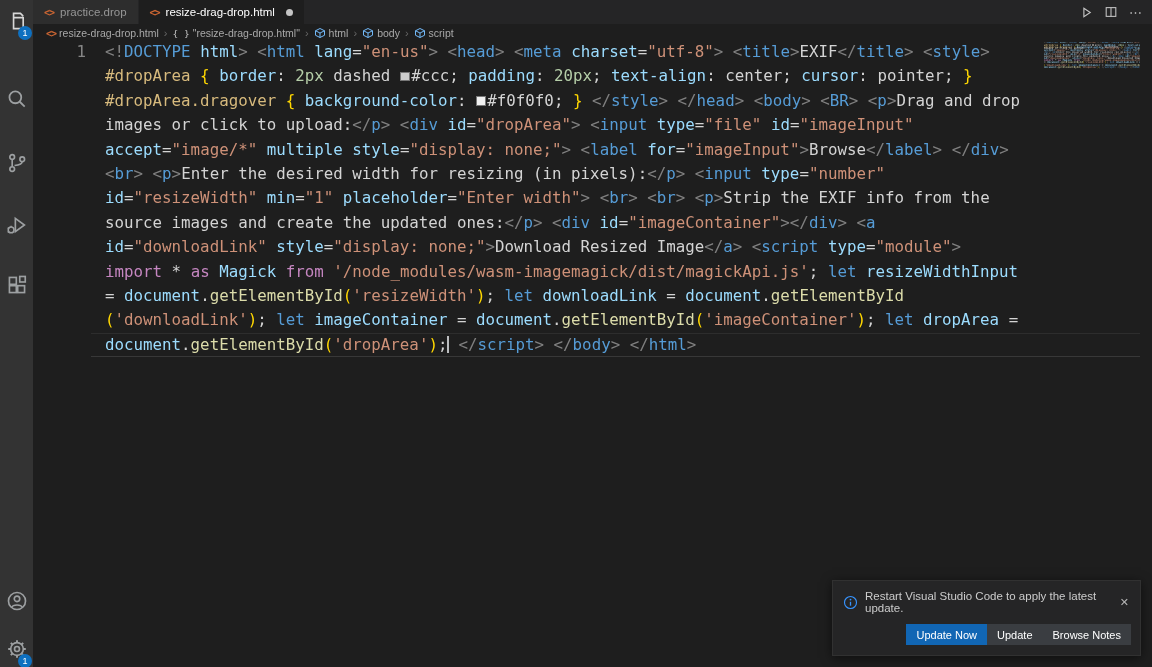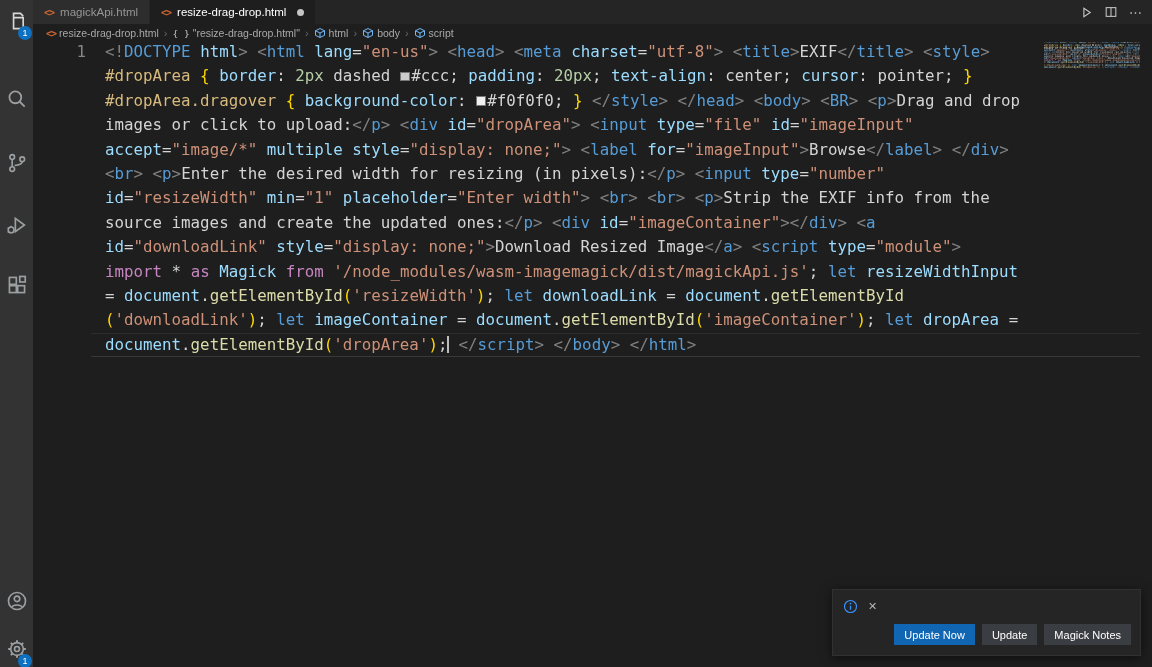--- a/index.html
+++ b/index.html
@@ -51,21 +51,21 @@
              font: 2.6px/2.05px "DejaVu Sans Mono", monospace; white-space: pre; cursor: pointer; }
   .minimap .crow { height: 2.05px; }
 
   
   .notif { position: absolute; right: 11px; bottom: 11px; width: 309px; background: #252526;
            border: 1px solid #313131; box-shadow: 0 2px 10px rgba(0,0,0,0.55); z-index: 10; }
   .nrow1 { display: flex; align-items: center; gap: 7px; padding: 9px 8px 7px 10px; }
   .ninfo { display: flex; }
   .nmsg { font-size: 11.5px; color: #cccccc; flex: 1; }
   .nclose { color: #b6b6b6; font-size: 11px; cursor: pointer; padding: 0 3px; }
-  .nbtns { display: flex; justify-content: flex-end; gap: 7px; padding: 3px 9px 10px; }
+  .nbtns { display: flex; justify-content: flex-end; padding: 3px 9px 10px; }
   .nbtn { height: 21px; padding: 0 10px; display: flex; align-items: center; font-size: 11px;
           color: #ffffff; background: #3a3d41; border: none; cursor: pointer; }
   .nbtn.primary { background: var(--btnp, #1166b4); }
 </style>
 </head>
 <body>
 
 <div class="win">
 
   <div class="abar" id="abar">
@@ -119,21 +119,21 @@
         </svg>
         <span class="badge">1</span>
       </div>
     </div>
 
   <div class="main">
     <div class="tabbar">
       <div class="tabs" id="tabs">
           <div class="tab">
             <span class="fico">&lt;&gt;</span>
-            <span>magickApi.html</span>
+            <span>practice.drop</span>
           </div>
           <div class="tab active">
             <span class="fico">&lt;&gt;</span>
             <span>resize-drag-drop.html</span>
             <span class="dot"></span>
           </div>
         </div>
       <div class="eactions" id="eactions">
           <div class="ea">
             <svg viewBox="0 0 16 16" width="15" height="15">
@@ -199,22 +199,23 @@
 
   <div class="notif">
     <div class="nrow1">
       <span class="ninfo">
         <svg width="15" height="15" viewBox="0 0 16 16">
             <circle cx="8" cy="8" r="6.4" fill="none" stroke="#3794ff" stroke-width="1.2"></circle>
             <path stroke="#3794ff" stroke-width="1.4" d="M8 7.2 V11.4"></path>
             <circle cx="8" cy="4.9" r="0.95" fill="#3794ff"></circle>
           </svg>
       </span>
+      <span class="nmsg">Restart Visual Studio Code to apply the latest update.</span>
       <span class="nclose">✕</span>
     </div>
     <div class="nbtns" id="nbtns">
         <button class="nbtn primary">Update Now</button>
         <button class="nbtn">Update</button>
-        <button class="nbtn">Magick Notes</button>
+        <button class="nbtn">Browse Notes</button>
       </div>
   </div>
 
 </div>
 
 </body></html>

